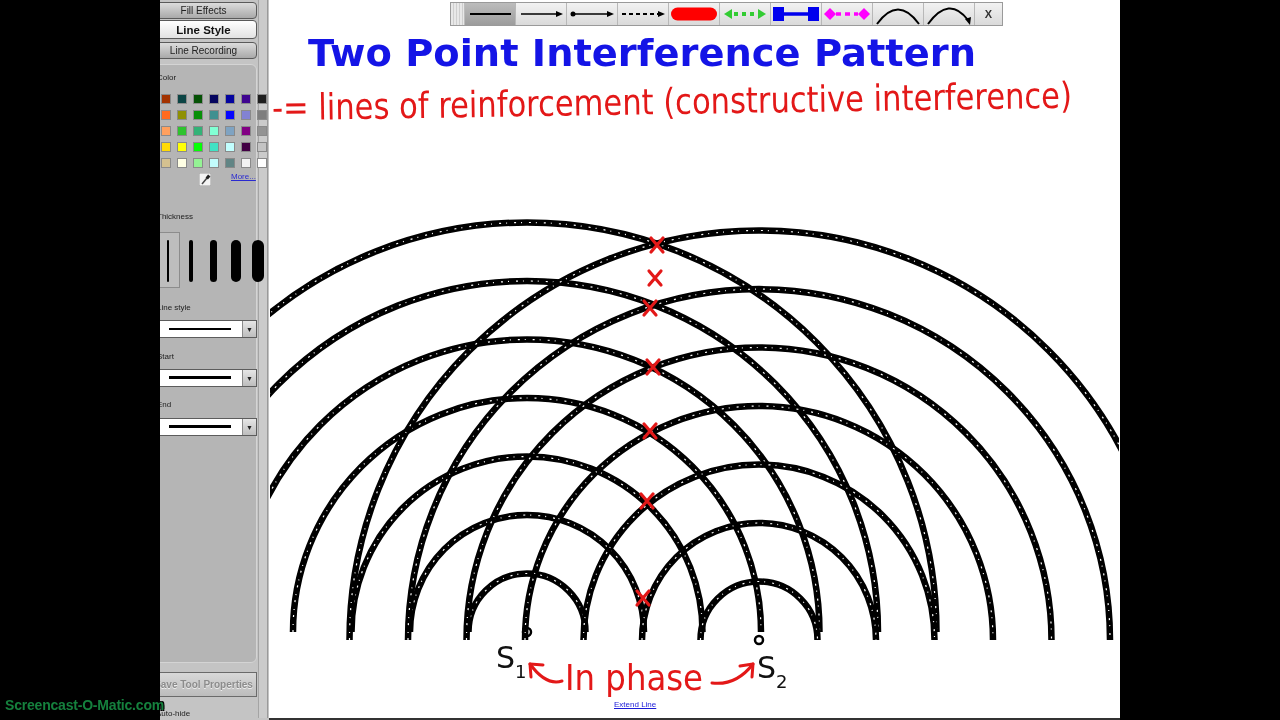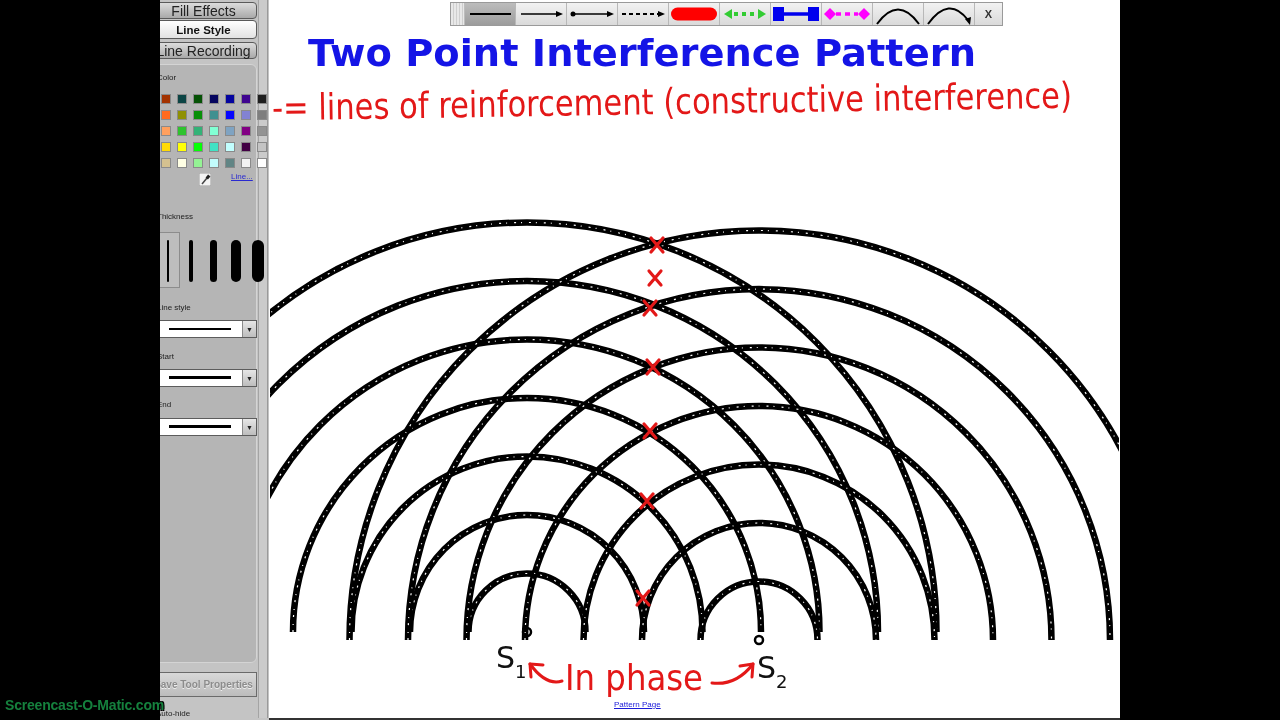--- a/index.html
+++ b/index.html
@@ -5,21 +5,21 @@
   html, body { margin:0; padding:0; background:#000; }
   #stage { position:relative; width:1280px; height:720px; overflow:hidden; background:#000;
            font-family:"Liberation Sans", sans-serif; }
   .letterbox { position:absolute; top:0; height:720px; background:#000; z-index:20; }
   
   .sidebar { position:absolute; left:140px; top:0; width:129px; height:720px; background:#c4c4c4; }
   .scroll-strip { position:absolute; left:258px; top:0; width:10px; height:718px; background:#cbcbcb;
                   border-left:1px solid #a4a4a4; border-right:1px solid #9a9a9a; box-sizing:border-box; }
   .tab { position:absolute; left:150px; width:107px; height:17px; box-sizing:border-box;
          border:1px solid #5a5a5a; border-radius:0 4px 4px 0;
-         background:linear-gradient(#dcdcdc,#a9a9a9); color:#222; font-size:14px;
+         background:linear-gradient(#dcdcdc,#a9a9a9); color:#222; font-size:10px;
          display:flex; align-items:center; justify-content:center; cursor:pointer; }
   .tab.active { background:linear-gradient(#ffffff,#e2e2e2); font-size:11.5px; font-weight:bold; color:#111; height:19px; }
   .panel { position:absolute; left:148px; top:64px; width:109px; height:599px; box-sizing:border-box;
            background:#b5b5b5; border:1px solid #d4d4d4; border-radius:0 6px 6px 0; }
   .lbl { position:absolute; left:157px; font-size:8px; color:#202020; }
   .swatch { position:absolute; width:10px; height:10px; box-sizing:border-box; border:1px solid #8a8a8a; cursor:pointer; }
   .more-link { position:absolute; left:231px; top:172px; font-size:8px; color:#2a2ad0; text-decoration:underline; cursor:pointer; }
   .eyedropper { position:absolute; left:199px; top:172px; width:12px; height:13px; cursor:pointer; }
   .thick-box { position:absolute; left:150px; top:232px; width:30px; height:56px; box-sizing:border-box;
                border:1px solid #8c8c8c; background:#bdbdbd; }
@@ -117,21 +117,21 @@
         <path d="M562 681 Q546 686 530 664"></path>
           <path d="M530 664 L531 677 M530 664 L543 665"></path>
       </g>
       <text x="565" y="690" font-size="36" fill="#e31818" textLength="138" lengthAdjust="spacingAndGlyphs">In phase</text>
       <g fill="none" stroke="#e31818" stroke-width="3" stroke-linecap="round">
         <path d="M712 683 Q736 686 753 664"></path>
           <path d="M753 664 L740 666 M753 664 L752 677"></path>
       </g>
     </svg>
   </div>
-  <span class="extend-link">Pattern Page</span>
+  <span class="extend-link">Extend Line</span>
 
   <div class="toolbar">
     <div class="tb-grip"></div>
     <div class="tb-btn selected">
       <svg width="46" height="20">
           <line x1="3" y1="10" x2="44" y2="10" stroke="#000" stroke-width="2"></line>
         </svg>
     </div>
     <div class="tb-btn">
       <svg width="46" height="20">
@@ -239,21 +239,21 @@
       <div class="swatch" title="#f2f2f2" style="left: 241px; top: 158px; background: rgb(242, 242, 242);"></div>
       <div class="swatch" title="#ffffff" style="left: 257px; top: 158px; background: rgb(255, 255, 255);"></div>
     </div>
   <div class="eyedropper">
     <svg width="12" height="13">
       <rect x="0" y="0" width="12" height="13" fill="#f4f4f4" stroke="#9a9a9a"></rect>
       <line x1="3" y1="11" x2="8" y2="5" stroke="#444" stroke-width="1.5"></line>
       <rect x="7.5" y="2" width="3" height="4" fill="#222" transform="rotate(40 9 4)"></rect>
     </svg>
   </div>
-  <span class="more-link">Line...</span>
+  <span class="more-link">More...</span>
 
   <span class="lbl" style="top:212px;">Thickness</span>
   <div class="thick-box"></div>
   <div id="thickness">
       <div class="thick-opt" style="width: 2px; left: 167px; border-radius: 1px;"></div>
       <div class="thick-opt" style="width: 4px; left: 188.5px; border-radius: 2px;"></div>
       <div class="thick-opt" style="width: 7px; left: 209.5px; border-radius: 3.5px;"></div>
       <div class="thick-opt" style="width: 10px; left: 230.5px; border-radius: 5px;"></div>
       <div class="thick-opt" style="width: 12px; left: 252px; border-radius: 6px;"></div>
     </div>

